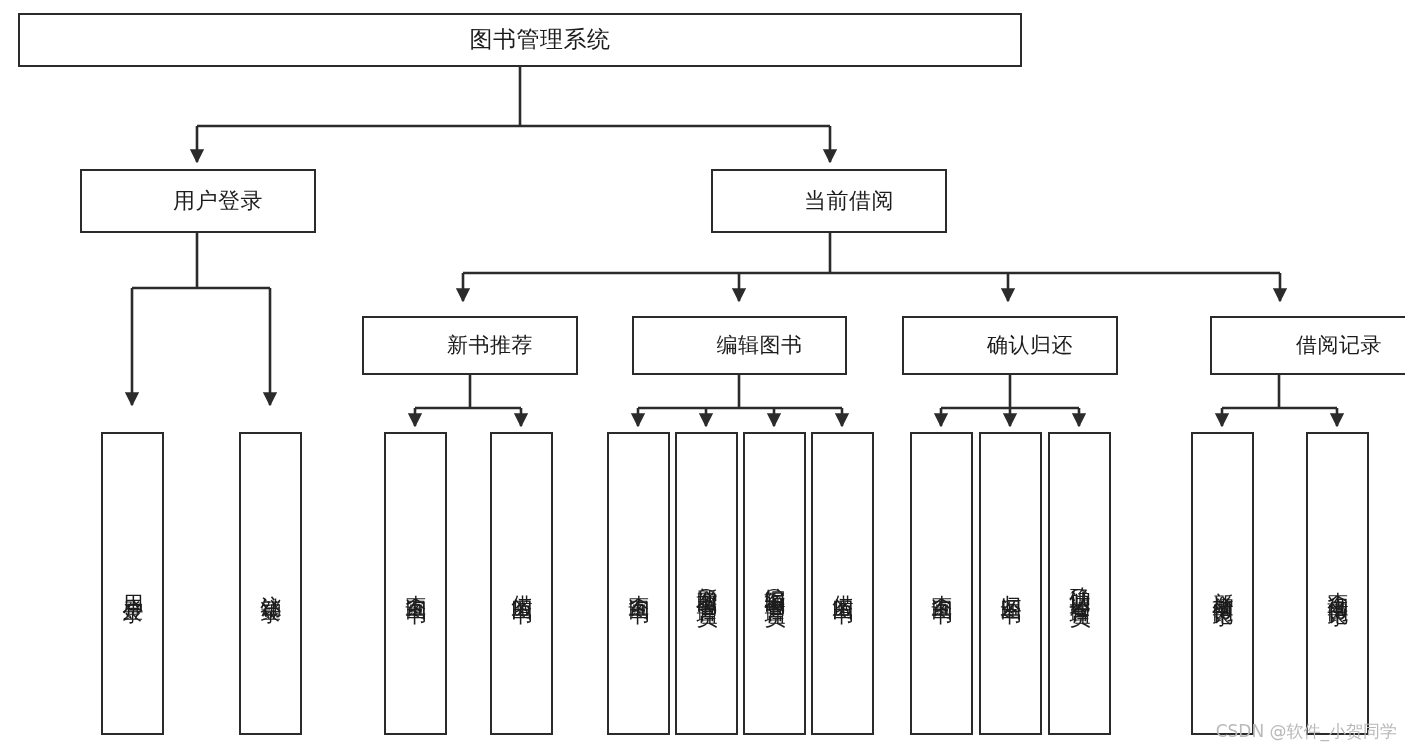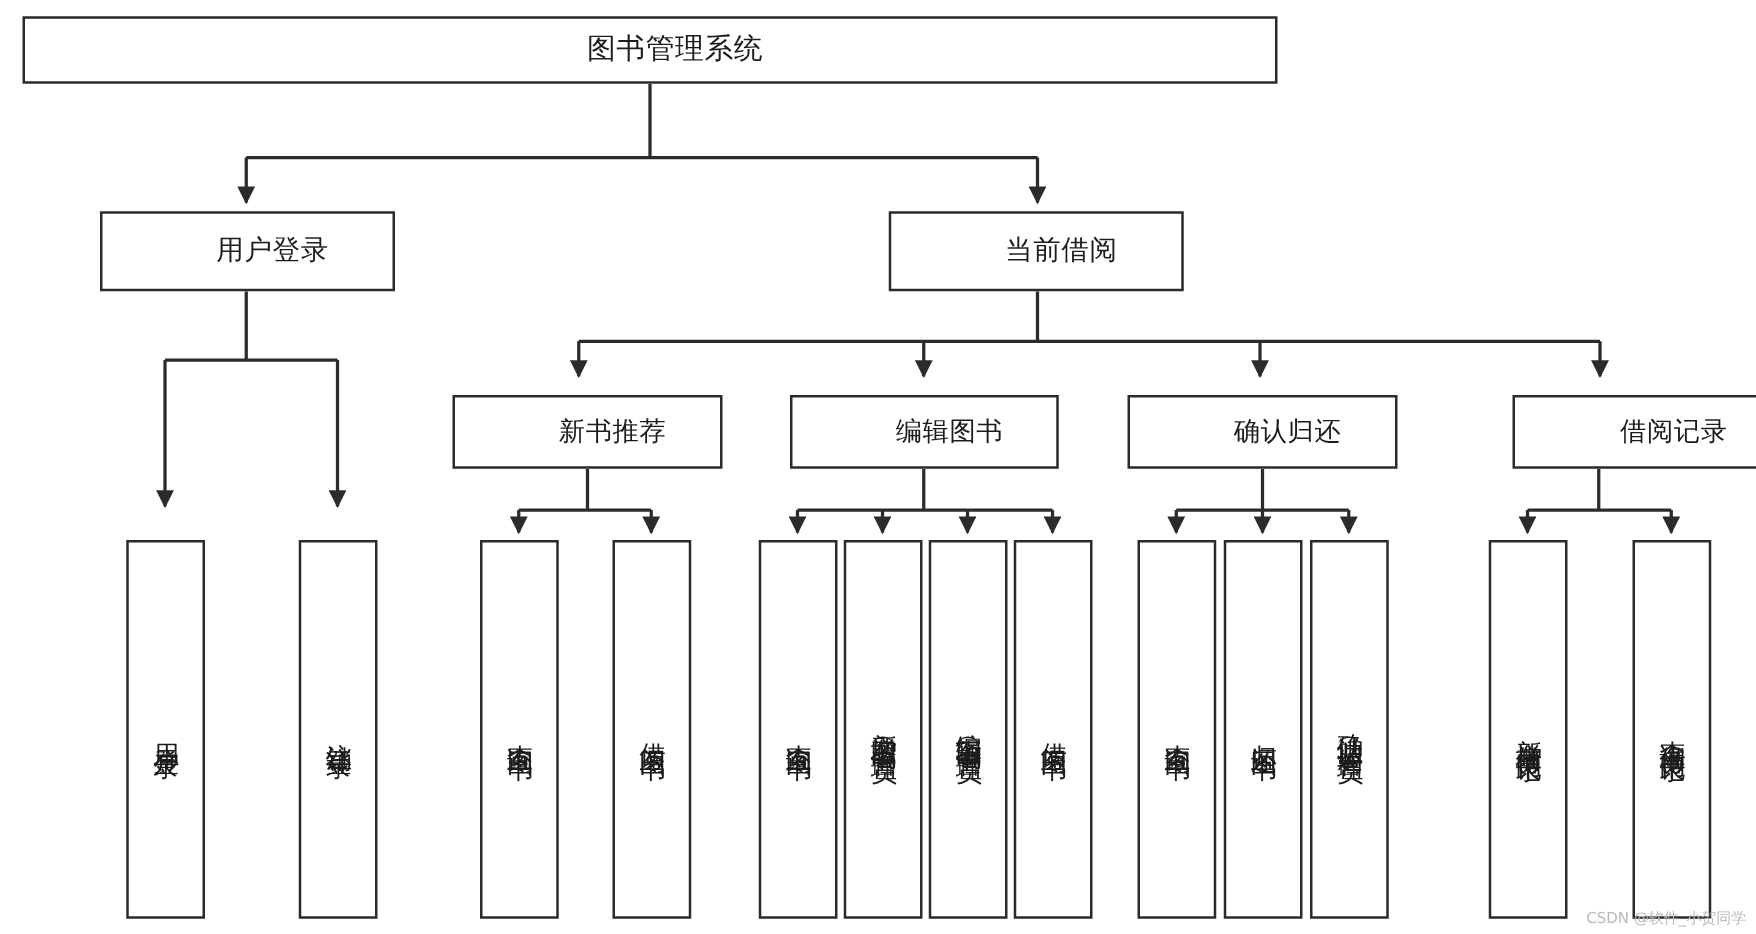--- a/index.html
+++ b/index.html
@@ -64,21 +64,21 @@
     text-orientation: upright;
     letter-spacing: 3px;
     line-height: 1.0;
     white-space: normal;
     max-height: 100%;
   }
   .watermark {
     position: absolute;
     right: 8px;
     bottom: 4px;
-    font-size: 12px;
+    font-size: 17px;
     color: #b9b9b9;
     z-index: 5;
     white-space: pre;
   }
 </style>
 </head>
 <body>
 
 <div id="diagram-root">
 

